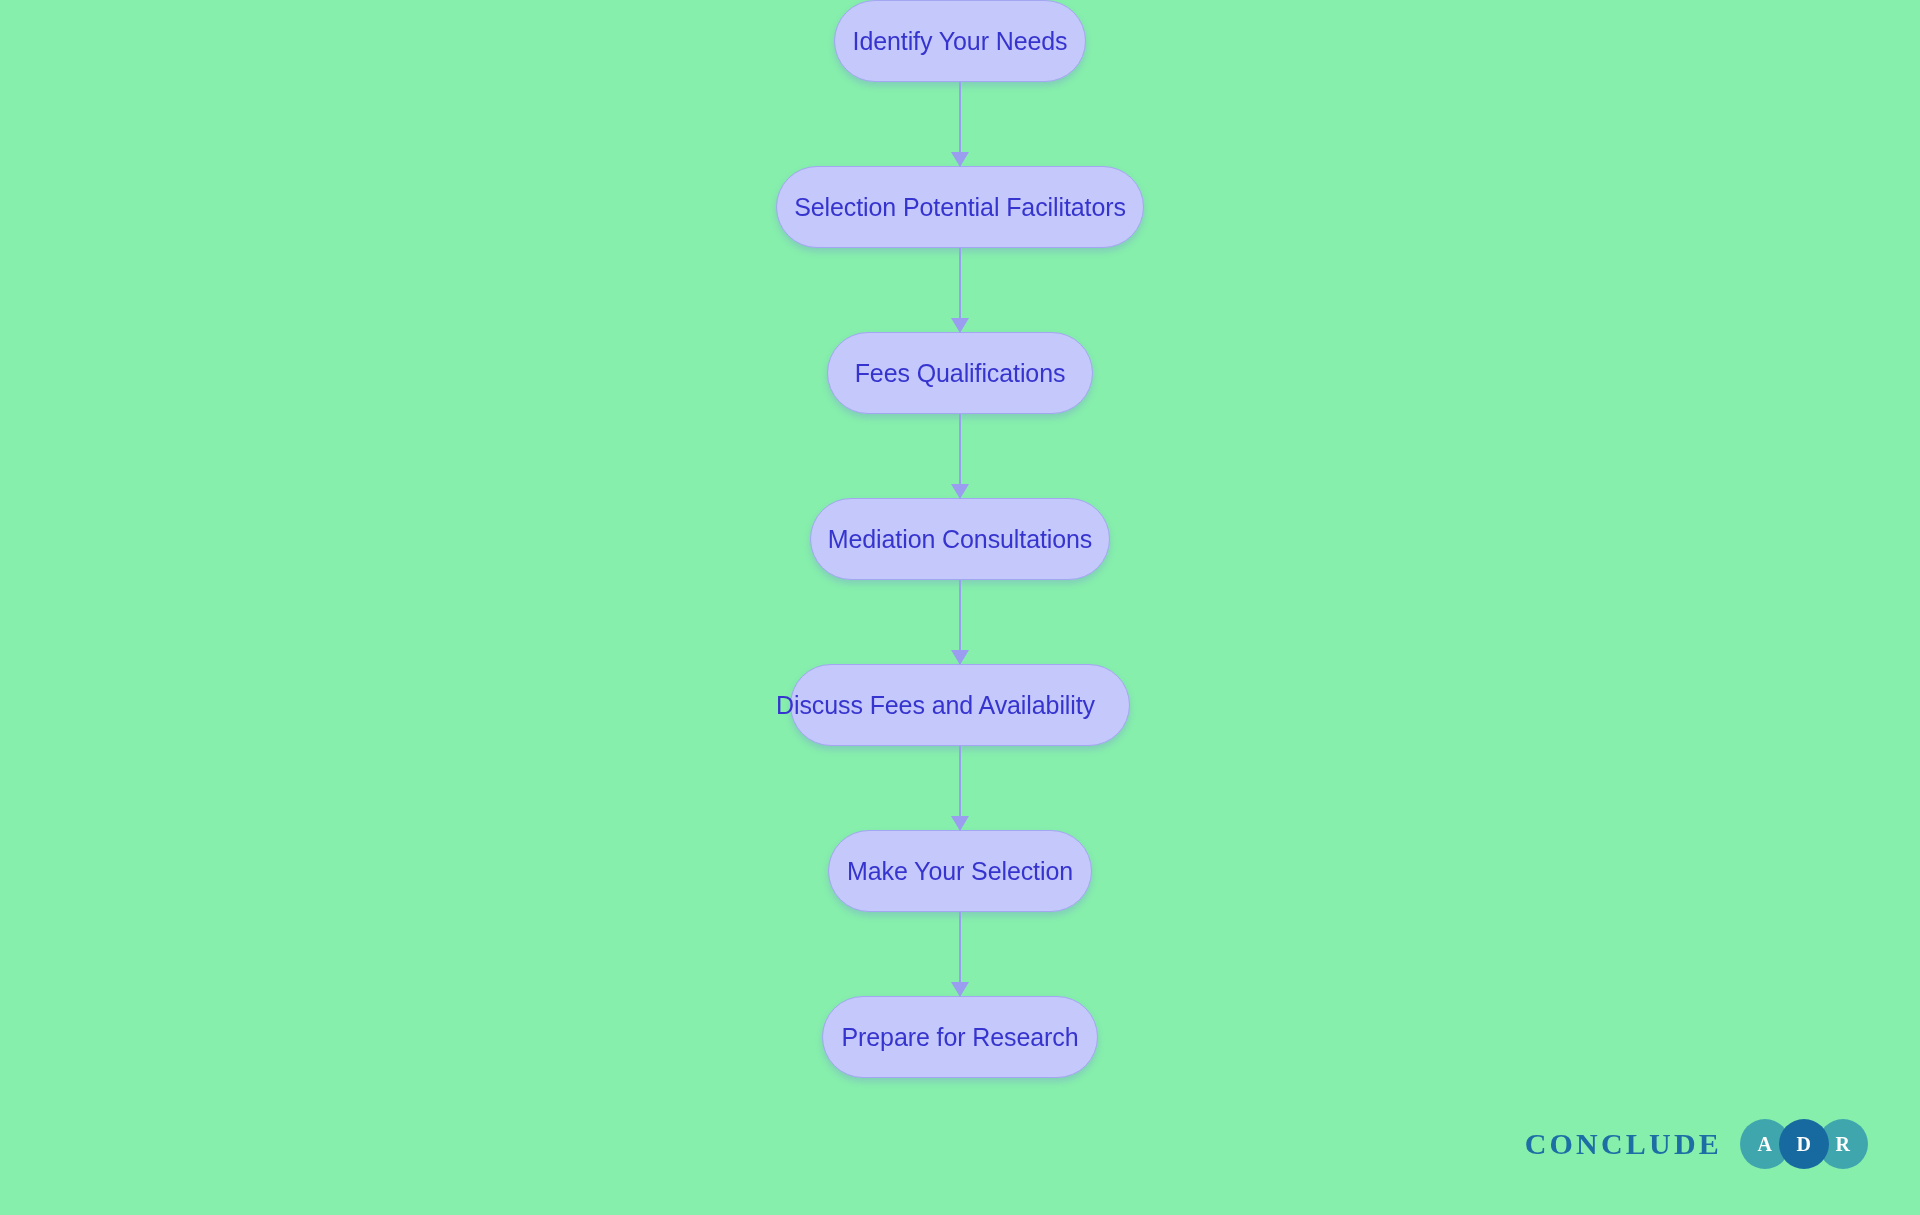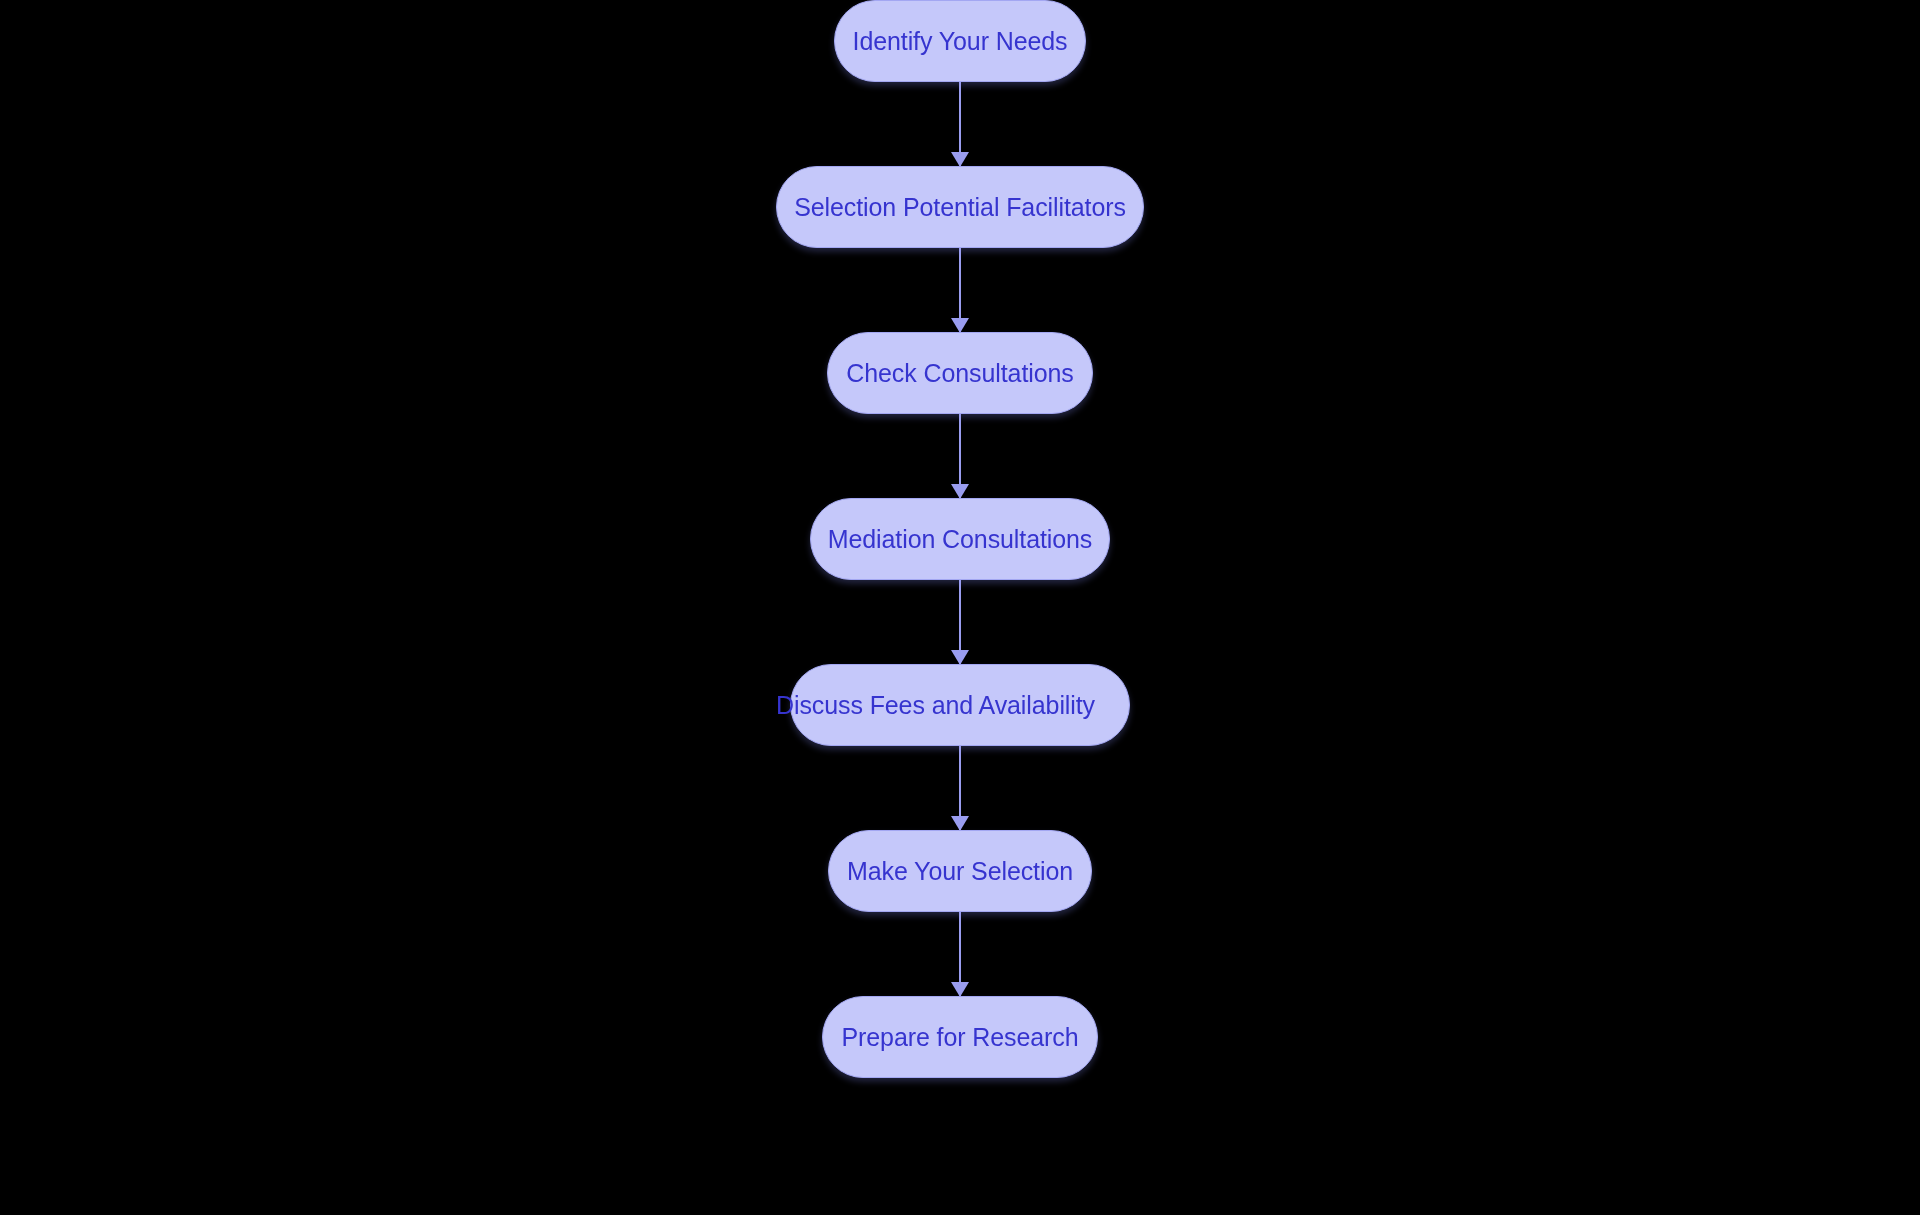--- a/index.html
+++ b/index.html
@@ -9,21 +9,21 @@
     height: 1215px;
     background: #ffffff;
     font-family: "Liberation Sans", sans-serif;
     overflow: hidden;
   }
 
   #canvas {
     position: relative;
     width: 1920px;
     height: 1215px;
-    background: #000000;
+    background: #86efac;
   }
 
   
   #flow {
     position: absolute;
     left: 0;
     top: 0;
     width: 1920px;
     display: flex;
     flex-direction: column;
@@ -161,21 +161,21 @@
       </div>
     </div>
 
     <div class="connector gap-2">
       <div class="shaft"></div>
       <div class="head"></div>
     </div>
 
     <div class="node-row">
       <div class="node w-3">
-        <span>Check Consultations</span>
+        <span>Fees Qualifications</span>
       </div>
     </div>
 
     <div class="connector gap-3">
       <div class="shaft"></div>
       <div class="head"></div>
     </div>
 
     <div class="node-row">
       <div class="node w-4">
@@ -211,14 +211,22 @@
     </div>
 
     <div class="node-row">
       <div class="node w-7">
         <span>Prepare for Research</span>
       </div>
     </div>
 
   </div>
 
+  <div id="logo">
+    <div class="wordmark">CONCLUDE</div>
+    <div class="circles">
+      <div class="circle c-a">A</div>
+      <div class="circle c-d">D</div>
+      <div class="circle c-r">R</div>
+    </div>
+  </div>
 
 </div>
 
 </body></html>

